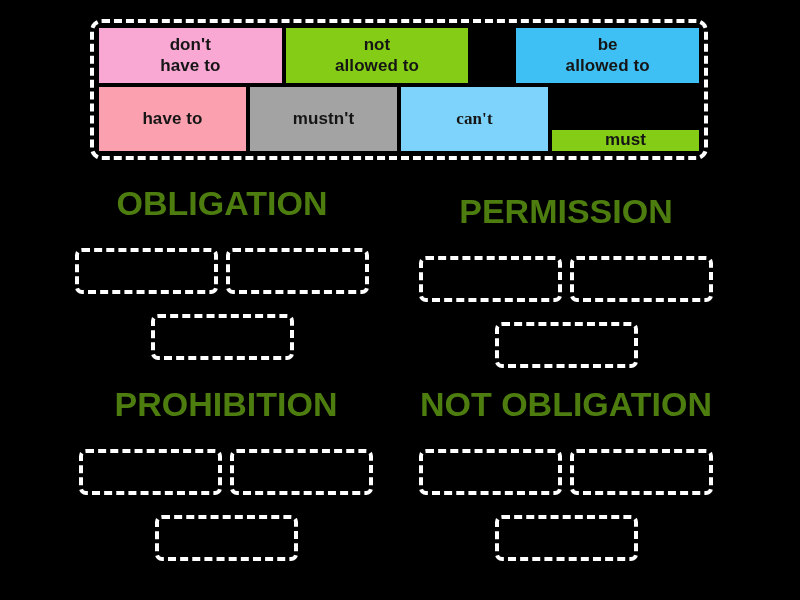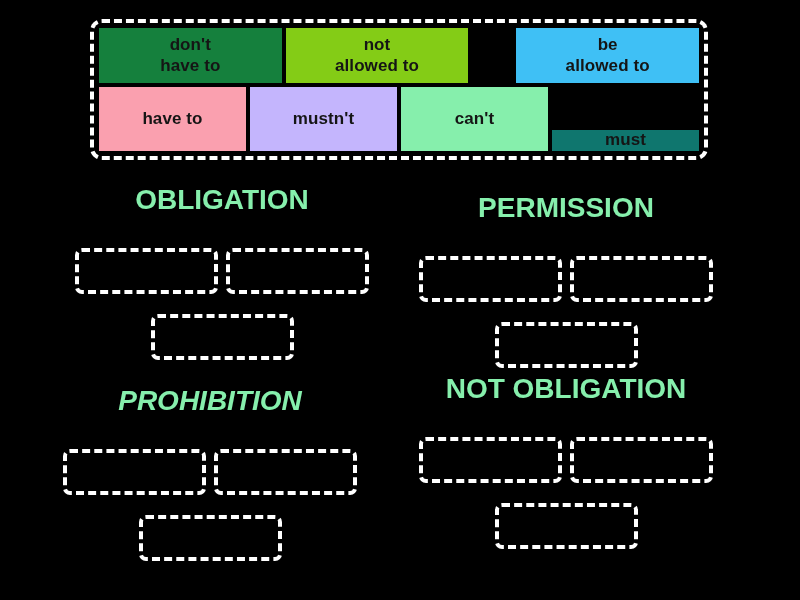--- a/index.html
+++ b/index.html
@@ -55,27 +55,27 @@
 
   
   .quadrant {
     position: absolute;
     width: 340px;
     height: 185px;
   }
 
   #quad-obligation     { left: 52px;  top: 186px; }
   #quad-permission     { left: 396px; top: 186px; margin-top: 8px; }
-  #quad-prohibition    { left: 40px;  top: 387px; font-style: italic; }
-  #quad-not-obligation { left: 396px; top: 375px; }
+  #quad-prohibition    { left: 56px;  top: 387px; }
+  #quad-not-obligation { left: 396px; top: 387px; }
 
   .quad-title {
     text-align: center;
-    color: #86efac;
-    font-size: 28px;
+    color: #4d7c0f;
+    font-size: 34px;
     font-weight: 700;
     letter-spacing: 0px;
     line-height: 1;
     height: 40px;
     white-space: nowrap;
     user-select: none;
   }
 
   .zone-rows {
     margin-top: 22px;
@@ -98,33 +98,33 @@
     border-radius: 7px;
     background: transparent;
   }
 </style>
 </head>
 <body>
 
 <div id="tile-tray">
 
   <div class="tile-row">
-    <div class="tile" style="background-color: #15803d;">don't
+    <div class="tile" style="background-color: #f9a8d4;">don't
 have to</div>
     <div class="tile" style="background-color: #84cc16;">not
 allowed to</div>
     <div class="tile" style="background-color: rgb(63, 192, 245); margin-left: 44px;">be
 allowed to</div>
   </div>
 
   <div class="tile-row">
     <div class="tile" style="background-color: rgb(250, 160, 175);">have to</div>
-    <div class="tile" style="background-color: #c4b5fd;">mustn't</div>
-    <div class="tile" style="background-color: #86efac;">can't</div>
-    <div class="tile" style="background-color: #0f766e; margin-top: 43px;">must</div>
+    <div class="tile" style="background-color: #a3a3a3;">mustn't</div>
+    <div class="tile" style="background-color: #7dd3fc; font-family: Liberation Serif, serif;">can't</div>
+    <div class="tile" style="background-color: #84cc16; margin-top: 43px;">must</div>
   </div>
 
 </div>
 
 <div class="quadrant" id="quad-obligation">
   <div class="quad-title">OBLIGATION</div>
   <div class="zone-rows">
     <div class="zone-row">
       <div class="drop-zone"></div>
       <div class="drop-zone"></div>

